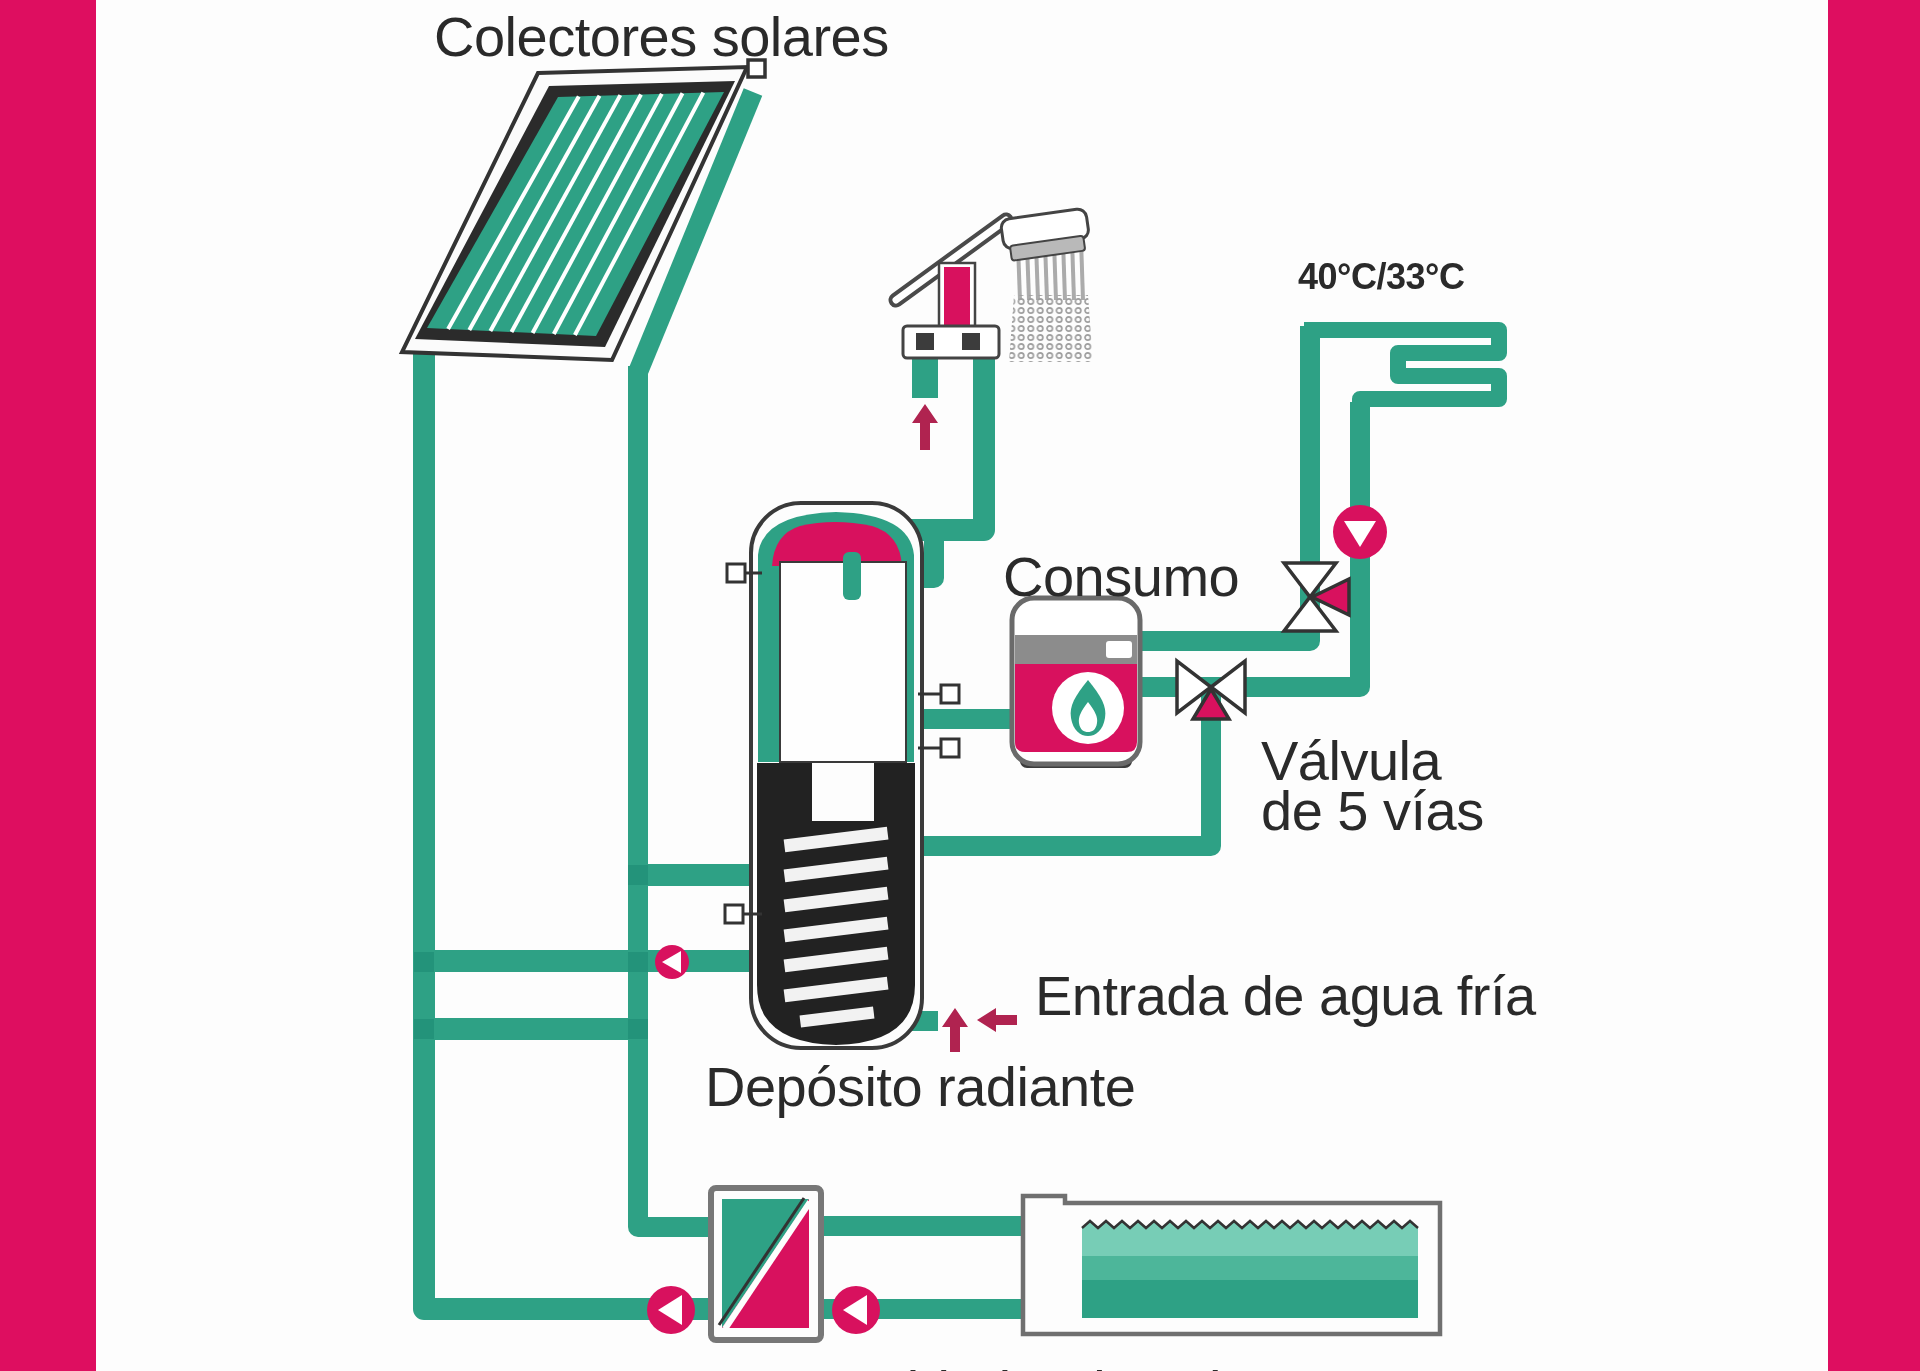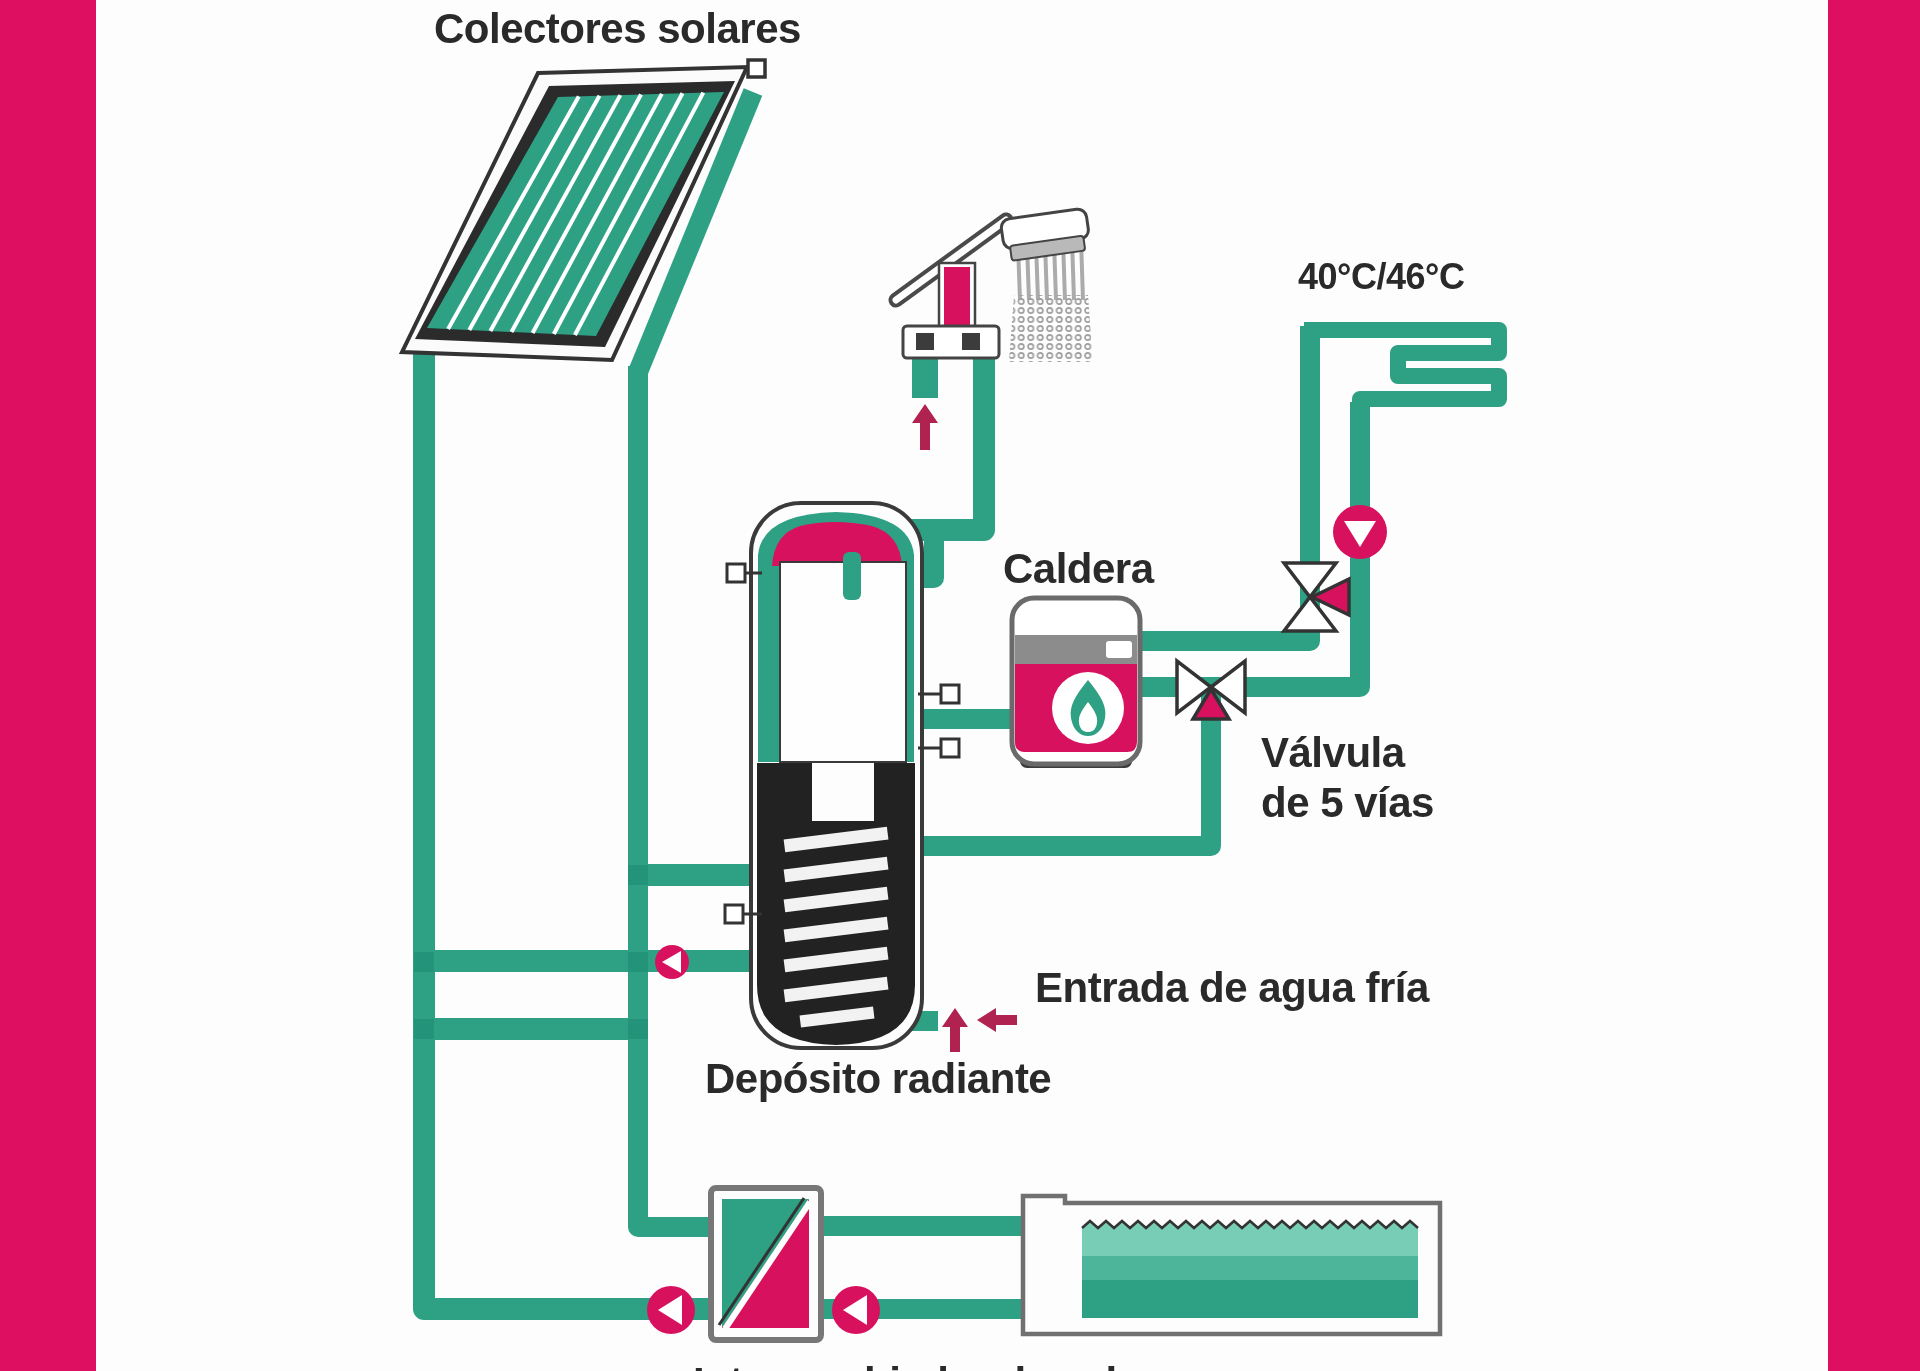--- a/index.html
+++ b/index.html
@@ -6,21 +6,21 @@
   .stage{
     position:relative;width:1920px;height:1371px;margin:0 auto;
     background:#FDFDFD;overflow:hidden;
     font-family:"Liberation Sans", sans-serif;
   }
   .accent-bar{position:absolute;top:0;height:1371px;background:#DE0E60;}
   .accent-bar.left{left:0;width:96px;}
   .accent-bar.right{left:1828px;width:92px;}
   .diagram-svg{position:absolute;left:0;top:0;width:1920px;height:1371px;}
   .lbl{
-    position:absolute;color:#2A2A2A;font-weight:700;font-size:42px;
+    position:absolute;color:#2A2A2A;font-weight:400;font-size:56px;
     letter-spacing:-0.5px;white-space:nowrap;line-height:1.18;
   }
   .lbl.small{font-size:36px;font-weight:700;}
 </style>
 </head>
 <body>
 
 <div class="stage">
 
   <div class="accent-bar left"></div>
@@ -213,21 +213,21 @@
       <g>
         <path fill="#77CDB6" d="M 1082,1228 l 8,-7 8,7 8,-7 8,7 8,-7 8,7 8,-7 8,7 8,-7 8,7 8,-7 8,7 8,-7 8,7 8,-7 8,7 8,-7 8,7 8,-7 8,7 8,-7 8,7 8,-7 8,7 8,-7 8,7 8,-7 8,7 8,-7 8,7 8,-7 8,7 8,-7 8,7 8,-7 8,7 8,-7 8,7 8,-7 8,7 8,-7 8,7 V 1258 H 1082 Z"></path>
         <rect x="1082" y="1256" width="336" height="26" fill="#4DB69A"></rect>
         <rect x="1082" y="1280" width="336" height="38" fill="#2EA185"></rect>
         <path fill="none" stroke="#333" stroke-width="2.5" d="M 1082,1228 l 8,-7 8,7 8,-7 8,7 8,-7 8,7 8,-7 8,7 8,-7 8,7 8,-7 8,7 8,-7 8,7 8,-7 8,7 8,-7 8,7 8,-7 8,7 8,-7 8,7 8,-7 8,7 8,-7 8,7 8,-7 8,7 8,-7 8,7 8,-7 8,7 8,-7 8,7 8,-7 8,7 8,-7 8,7 8,-7 8,7 8,-7 8,7"></path>
       </g>
     </g>
   </svg>
 
   <div class="lbl" style="left:434px; top:4px">Colectores solares</div>
-  <div class="lbl small" style="left:1298px; top:256px">40°C/46°C</div>
-  <div class="lbl" style="left:1003px; top:544px">Caldera</div>
+  <div class="lbl small" style="left:1298px; top:256px">40°C/33°C</div>
+  <div class="lbl" style="left:1003px; top:544px">Consumo</div>
   <div class="lbl" style="left:1261px; top:728px">Válvula</div>
   <div class="lbl" style="left:1261px; top:778px">de 5 vías</div>
   <div class="lbl" style="left:1035px; top:963px">Entrada de agua fría</div>
   <div class="lbl" style="left:705px; top:1054px">Depósito radiante</div>
   <div class="lbl" style="left:693px; top:1358px">Intercambiador de calor</div>
 
 </div>
 
 </body></html>

